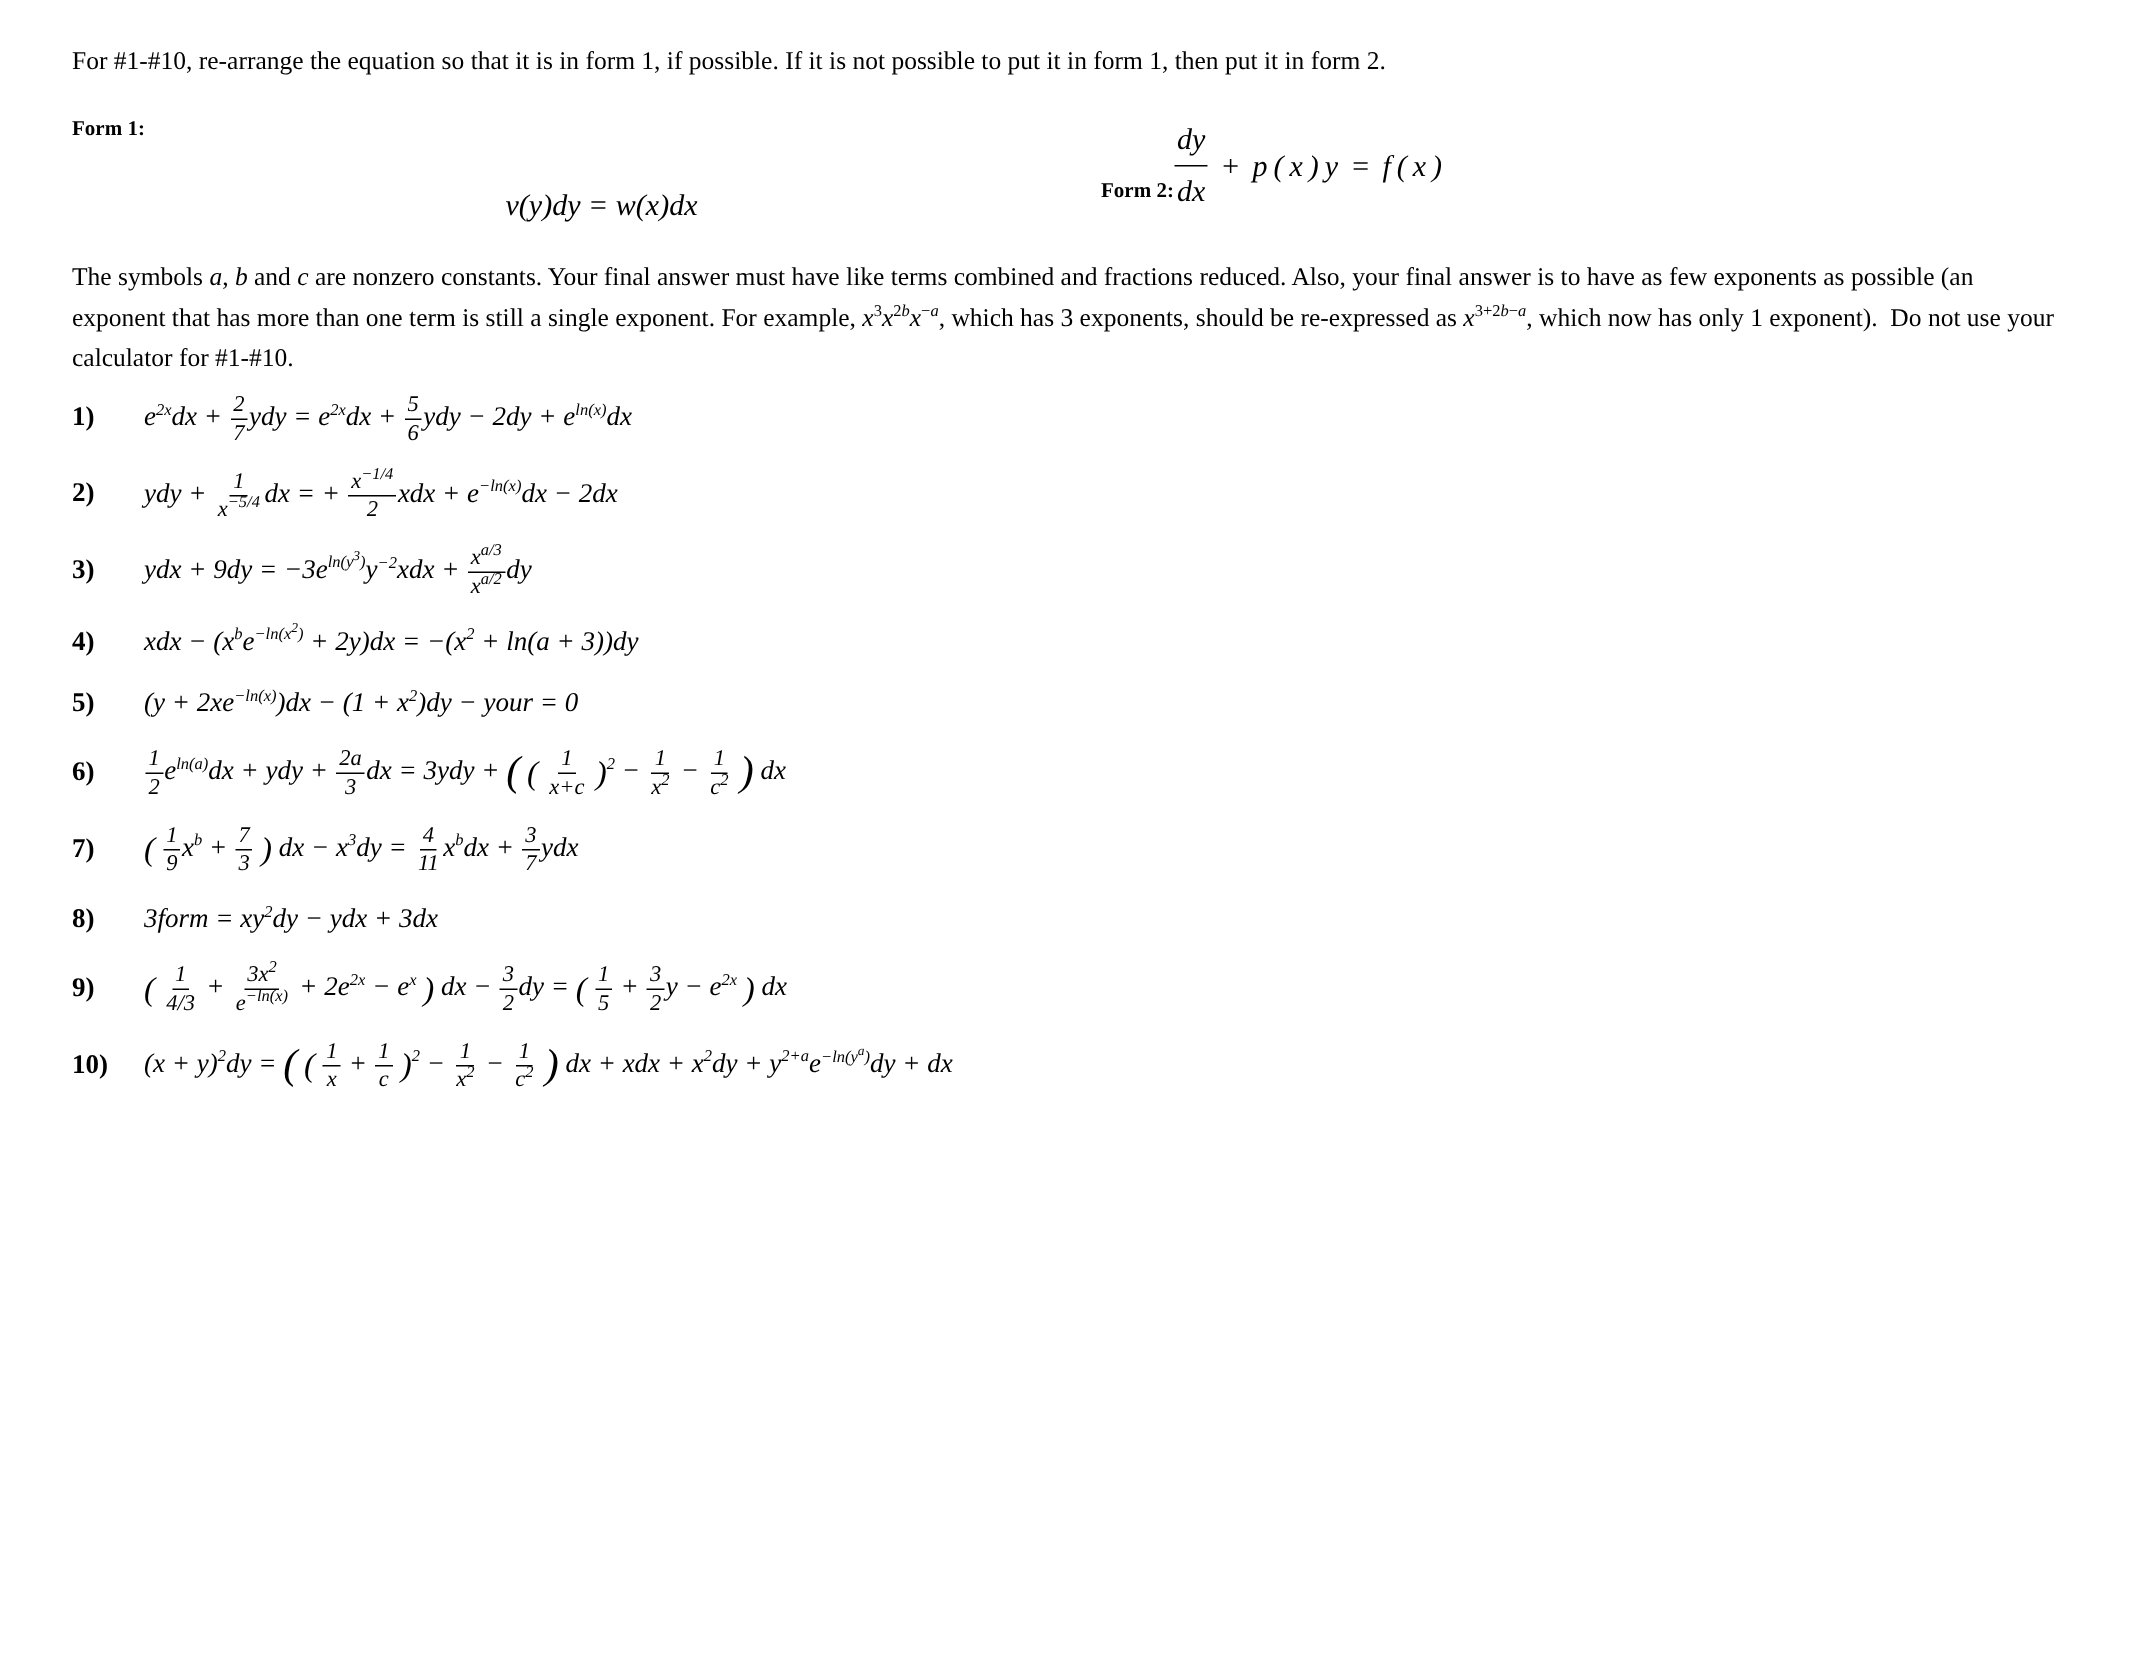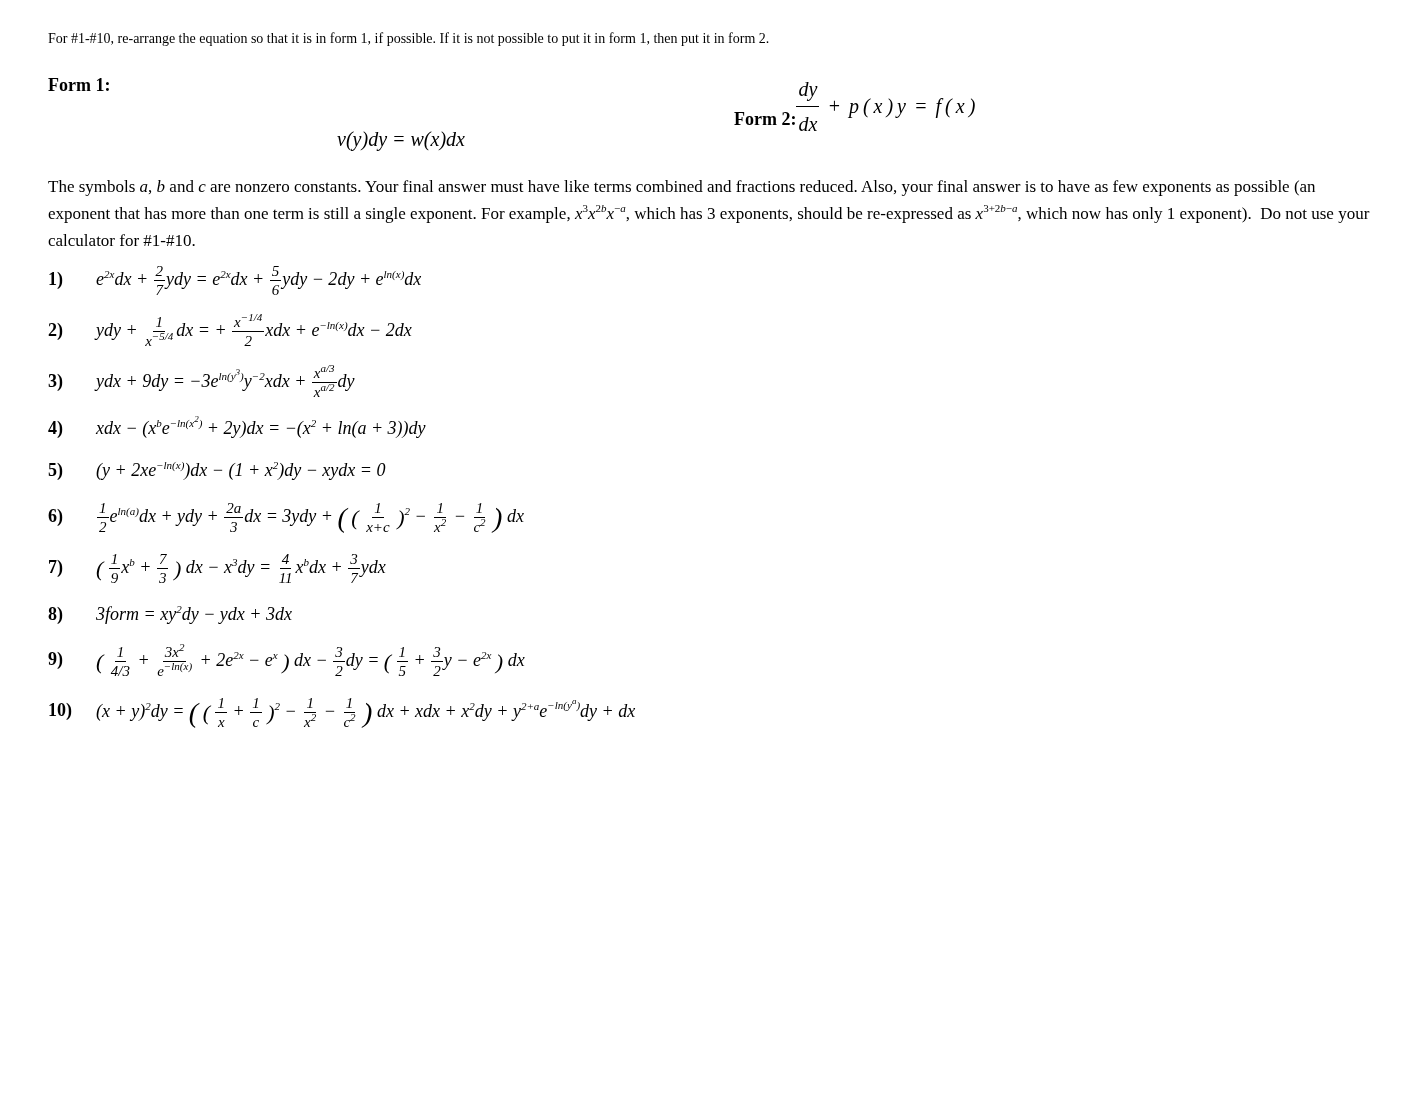--- a/index.html
+++ b/index.html
@@ -8,42 +8,42 @@
       font-family: "Times New Roman", Times, serif;
       font-size: 17px;
       color: #000;
       width: 1428px;
       min-height: 1112px;
       padding: 28px 48px 40px 48px;
       line-height: 1.55;
     }
     .intro-text {
       margin-bottom: 22px;
-      font-size: 14px;
+      font-size: 17px;
       line-height: 1.55;
     }
     .forms-row {
       display: flex;
       flex-direction: row;
       align-items: flex-start;
       margin-bottom: 18px;
     }
     .form1-block {
       flex: 1;
     }
     .form2-block {
       flex: 1;
       display: flex;
       flex-direction: row;
       align-items: flex-end;
       padding-left: 40px;
     }
     .form-label {
       font-weight: bold;
-      font-size: 18px;
+      font-size: 14px;
       margin-bottom: 6px;
     }
     .form1-equation {
       text-align: center;
       font-style: italic;
       font-size: 20px;
       margin-top: 24px;
       margin-left: 60px;
     }
     .form2-fraction {
@@ -210,21 +210,21 @@
   <li class="problem-item">
     <span class="problem-number">4)</span>
     <span class="problem-eq">
       <i>xdx</i> − (<i>x</i><sup><i>b</i></sup><i>e</i><sup>−ln(<i>x</i><sup style="font-size:9px">2</sup>)</sup> + 2<i>y</i>)<i>dx</i> = −(<i>x</i><sup>2</sup> + ln(<i>a</i> + 3))<i>dy</i>
     </span>
   </li>
 
   <li class="problem-item">
     <span class="problem-number">5)</span>
     <span class="problem-eq">
-      (<i>y</i> + 2<i>xe</i><sup>−ln(<i>x</i>)</sup>)<i>dx</i> − (1 + <i>x</i><sup>2</sup>)<i>dy</i> − <i>xydx</i> = 0
+      (<i>y</i> + 2<i>xe</i><sup>−ln(<i>x</i>)</sup>)<i>dx</i> − (1 + <i>x</i><sup>2</sup>)<i>dy</i> − <i>your</i> = 0
     </span>
   </li>
 
   <li class="problem-item">
     <span class="problem-number">6)</span>
     <span class="problem-eq">
       <span class="frac">
           <span class="num">1</span>
           <span class="den">2</span>
         </span><i>e</i><sup>ln(<i>a</i>)</sup><i>dx</i>

